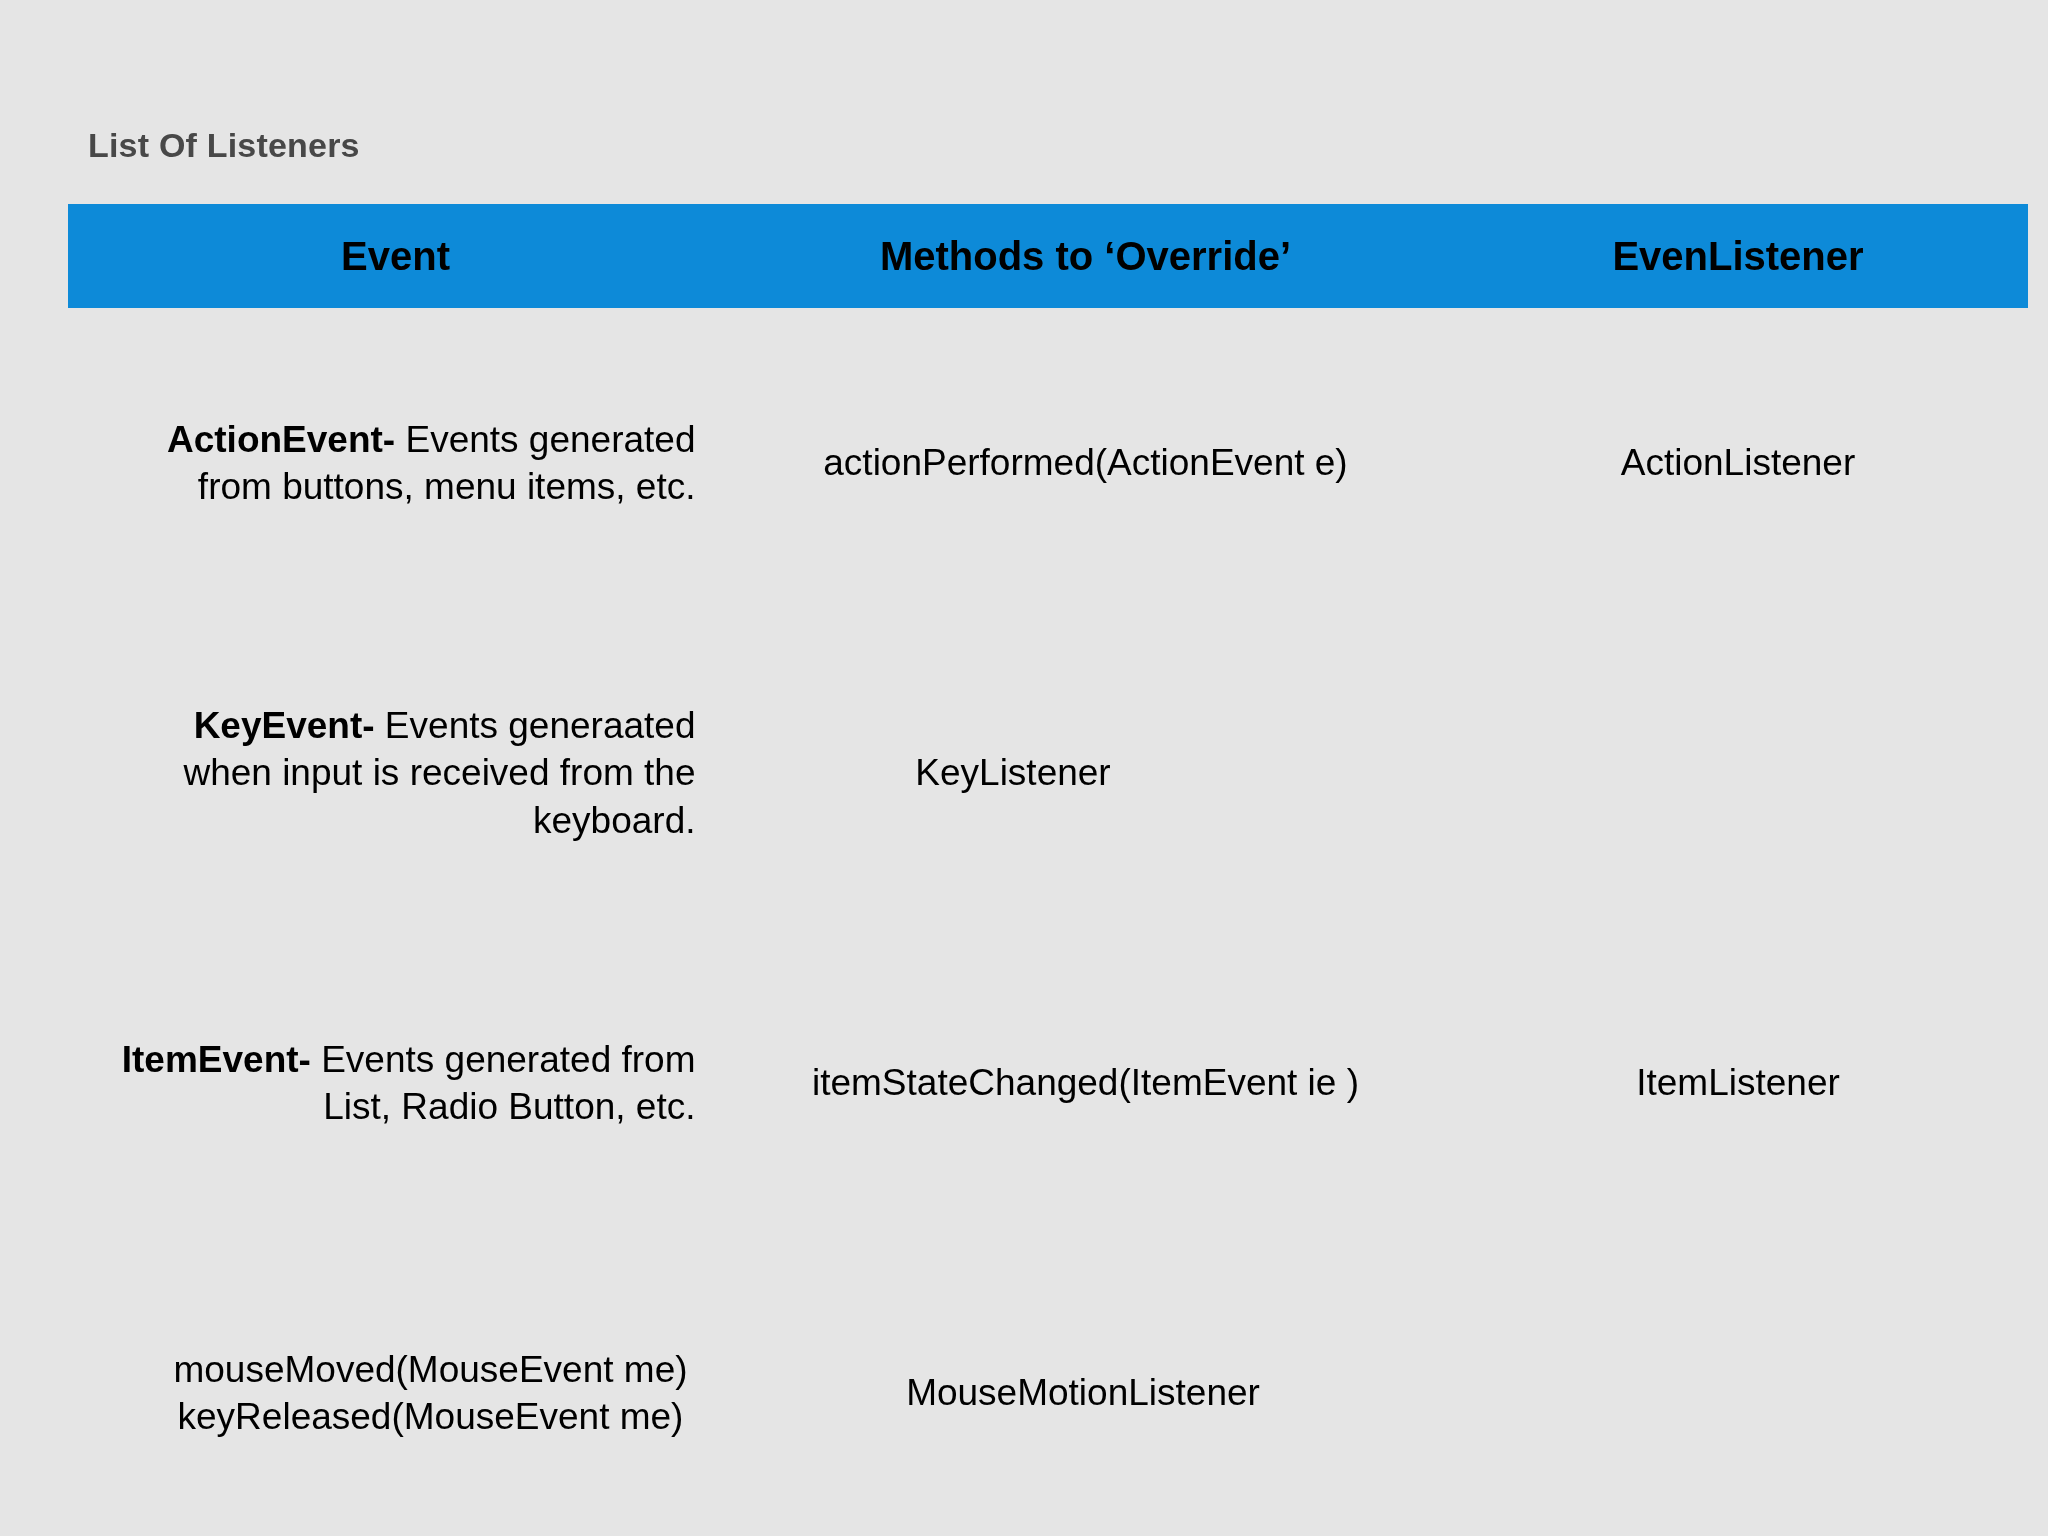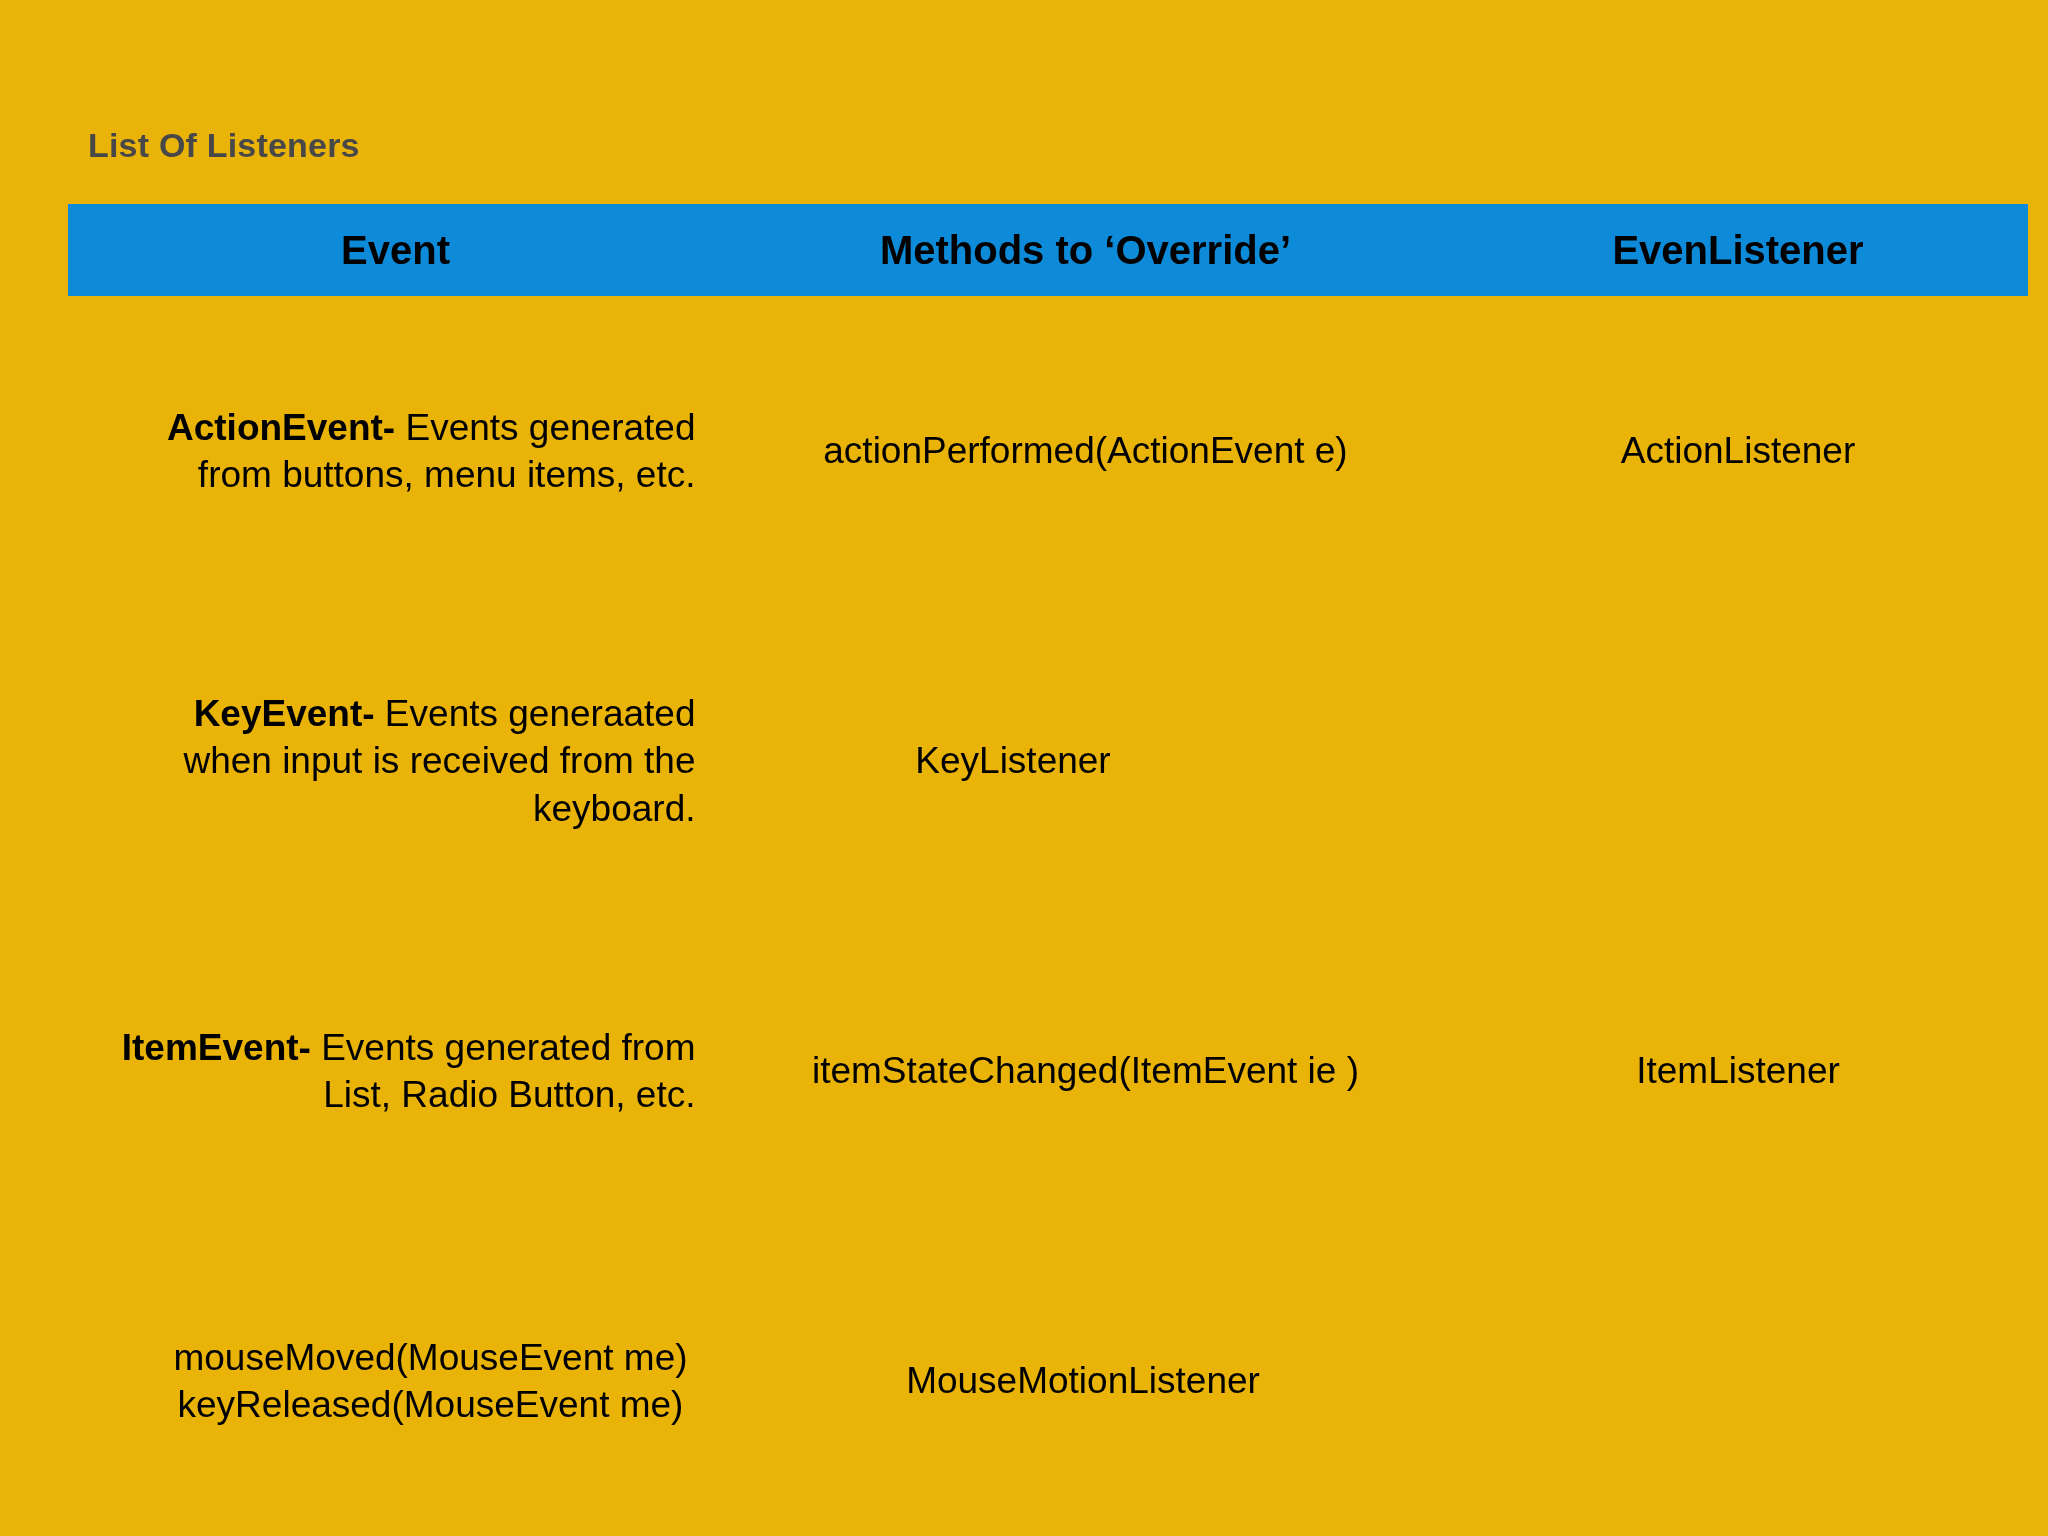--- a/index.html
+++ b/index.html
@@ -12,21 +12,21 @@
     height: 1536px;
     overflow: hidden;
     font-family: "Liberation Sans", sans-serif;
     color: #000000;
   }
 
   .slide {
     position: relative;
     width: 2048px;
     height: 1536px;
-    background: #eab308;
+    background: #e5e5e5;
   }
 
   
   .slide-title {
     position: absolute;
     left: 88px;
     top: 126px;
     font-family: "Liberation Sans", sans-serif;
     font-size: 34px;
     font-weight: bold;
@@ -44,21 +44,21 @@
   }
 
   .row {
     display: flex;
     width: 100%;
     box-sizing: border-box;
   }
 
   .header-row {
     background: #0d8ad8;
-    height: 92px;
+    height: 104px;
     align-items: center;
   }
 
   .cell {
     box-sizing: border-box;
     text-align: center;
     padding: 0 10px;
   }
 
   

